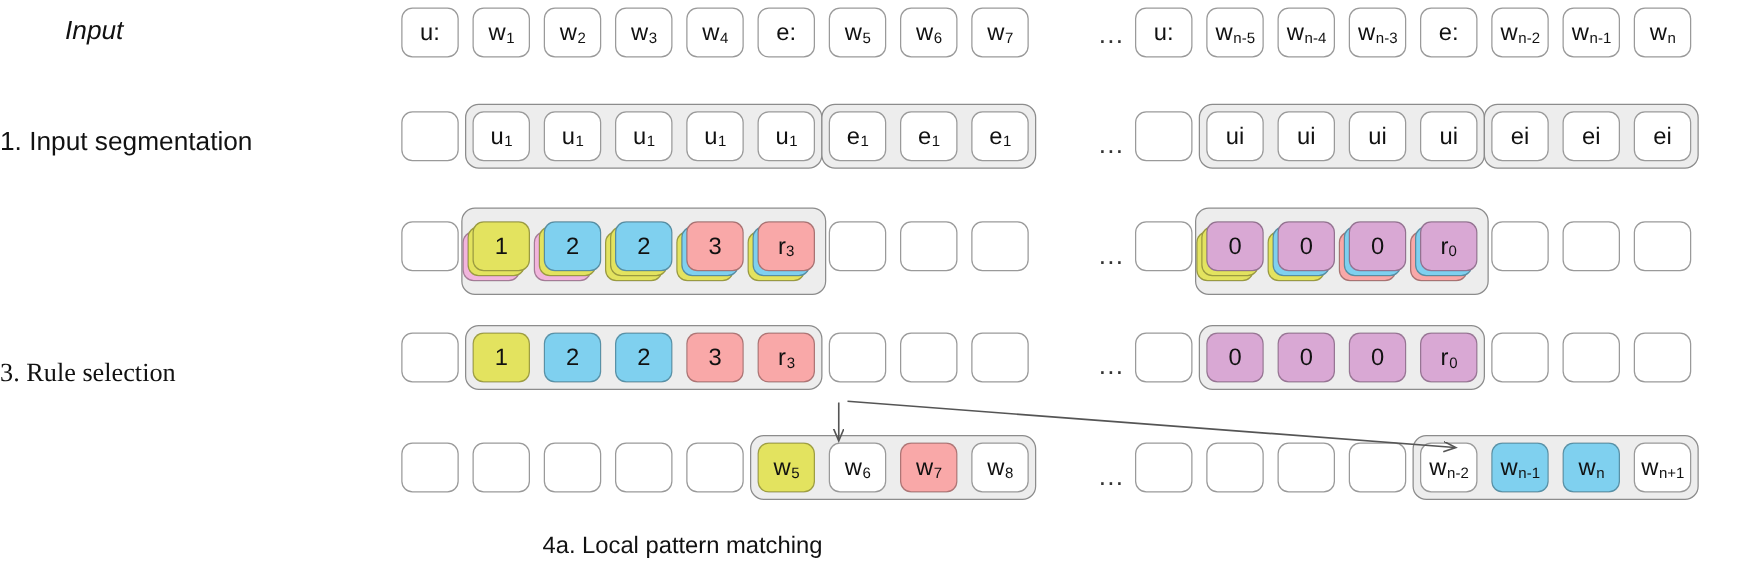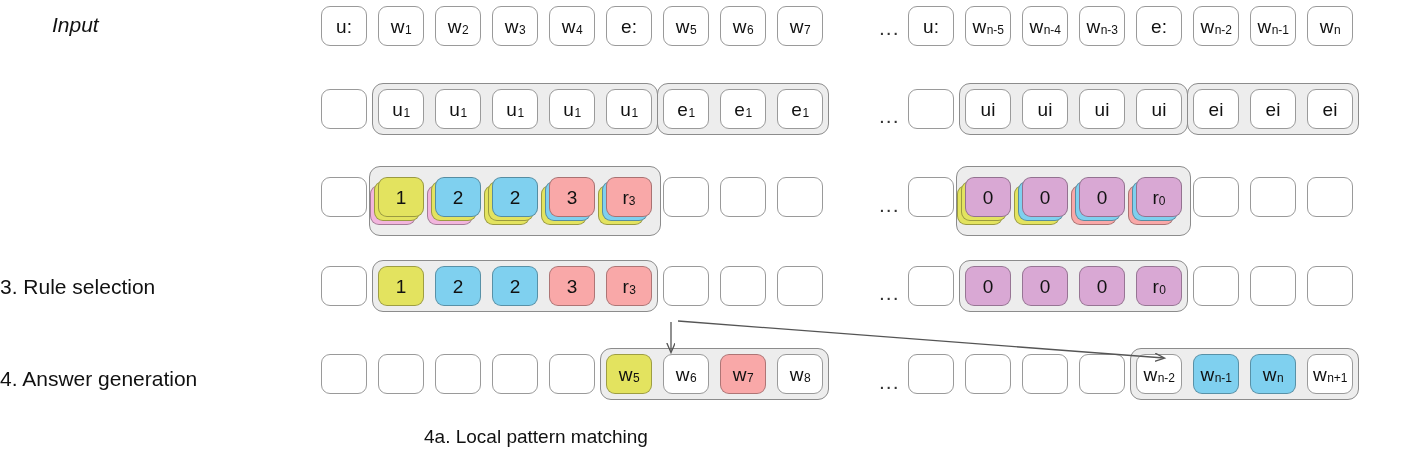--- a/index.html
+++ b/index.html
@@ -142,30 +142,30 @@
         <path d="M0,0 L7.5,3.2 L0,6.4" fill="none" stroke="#555" stroke-width="1"></path>
       </marker>
     </defs>
 
     <path d="M 671,322 L 671,352" fill="none" stroke="#555" stroke-width="1.3" marker-end="url(#ah)"></path>
 
     <path d="M 678,321 L 1164,358" fill="none" stroke="#555" stroke-width="1.3" marker-end="url(#ah)"></path>
   </svg>
 
   <div class="row-label italic" style="left:52px;top:14px;">Input</div>
-  <div class="row-label" style="left:0px;top:276px;">3. Rule selection</div>
-  <div class="row-label" style="left:0px;top:368px;">4. Answer generation</div>
+  <div class="row-label" style="left:0px;top:103px;">1. Input segmentation</div>
+  <div class="row-label" style="left:0px;top:288px;font-family:Liberation Serif, serif;">3. Rule selection</div>
 
   <div class="ellipsis" style="left:879px;top:17px;">...</div>
   <div class="ellipsis" style="left:879px;top:105px;">...</div>
   <div class="ellipsis" style="left:879px;top:194px;">...</div>
   <div class="ellipsis" style="left:879px;top:282px;">...</div>
   <div class="ellipsis" style="left:879px;top:371px;">...</div>
 
-  <div class="caption" style="left:424px;top:427px;">4a. Local pattern matching</div>
+  <div class="caption" style="left:434px;top:427px;">4a. Local pattern matching</div>
 
   <div id="cells-host">
       <div class="cell" style="left: 321px; top: 6px;">u:</div>
       <div class="cell" style="left: 378px; top: 6px;">w<sub>1</sub></div>
       <div class="cell" style="left: 435px; top: 6px;">w<sub>2</sub></div>
       <div class="cell" style="left: 492px; top: 6px;">w<sub>3</sub></div>
       <div class="cell" style="left: 549px; top: 6px;">w<sub>4</sub></div>
       <div class="cell" style="left: 606px; top: 6px;">e:</div>
       <div class="cell" style="left: 663px; top: 6px;">w<sub>5</sub></div>
       <div class="cell" style="left: 720px; top: 6px;">w<sub>6</sub></div>

